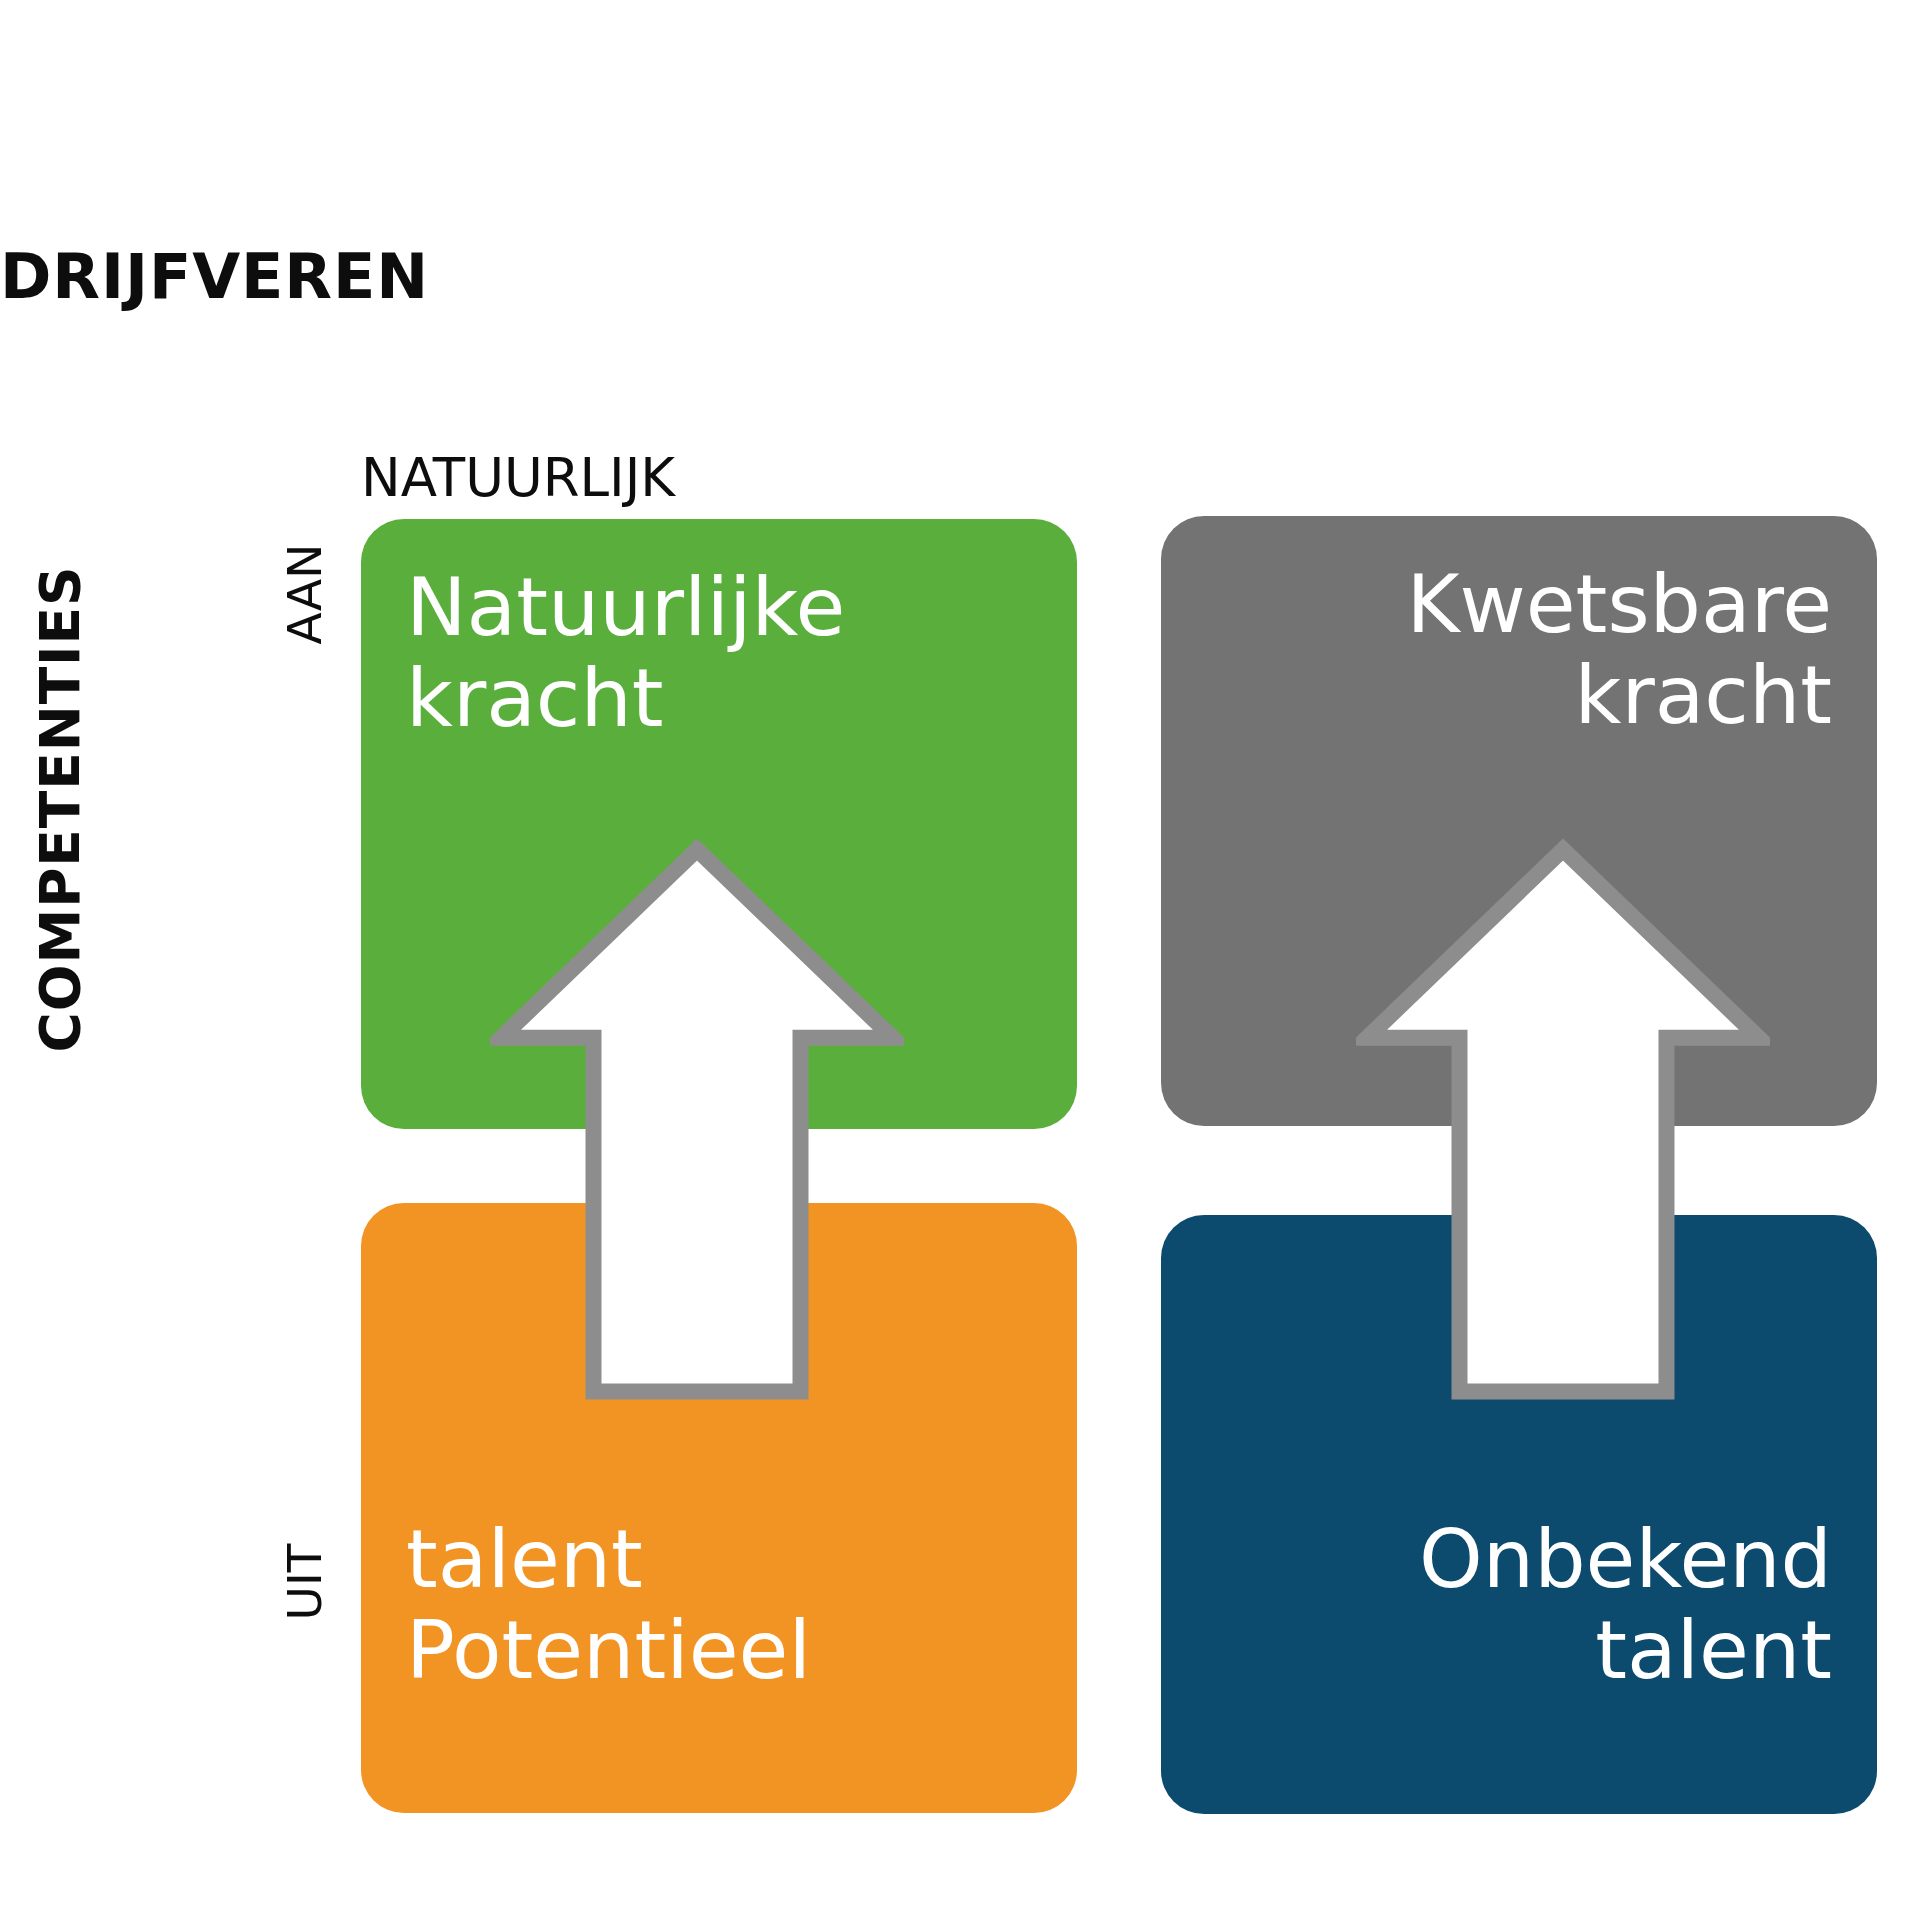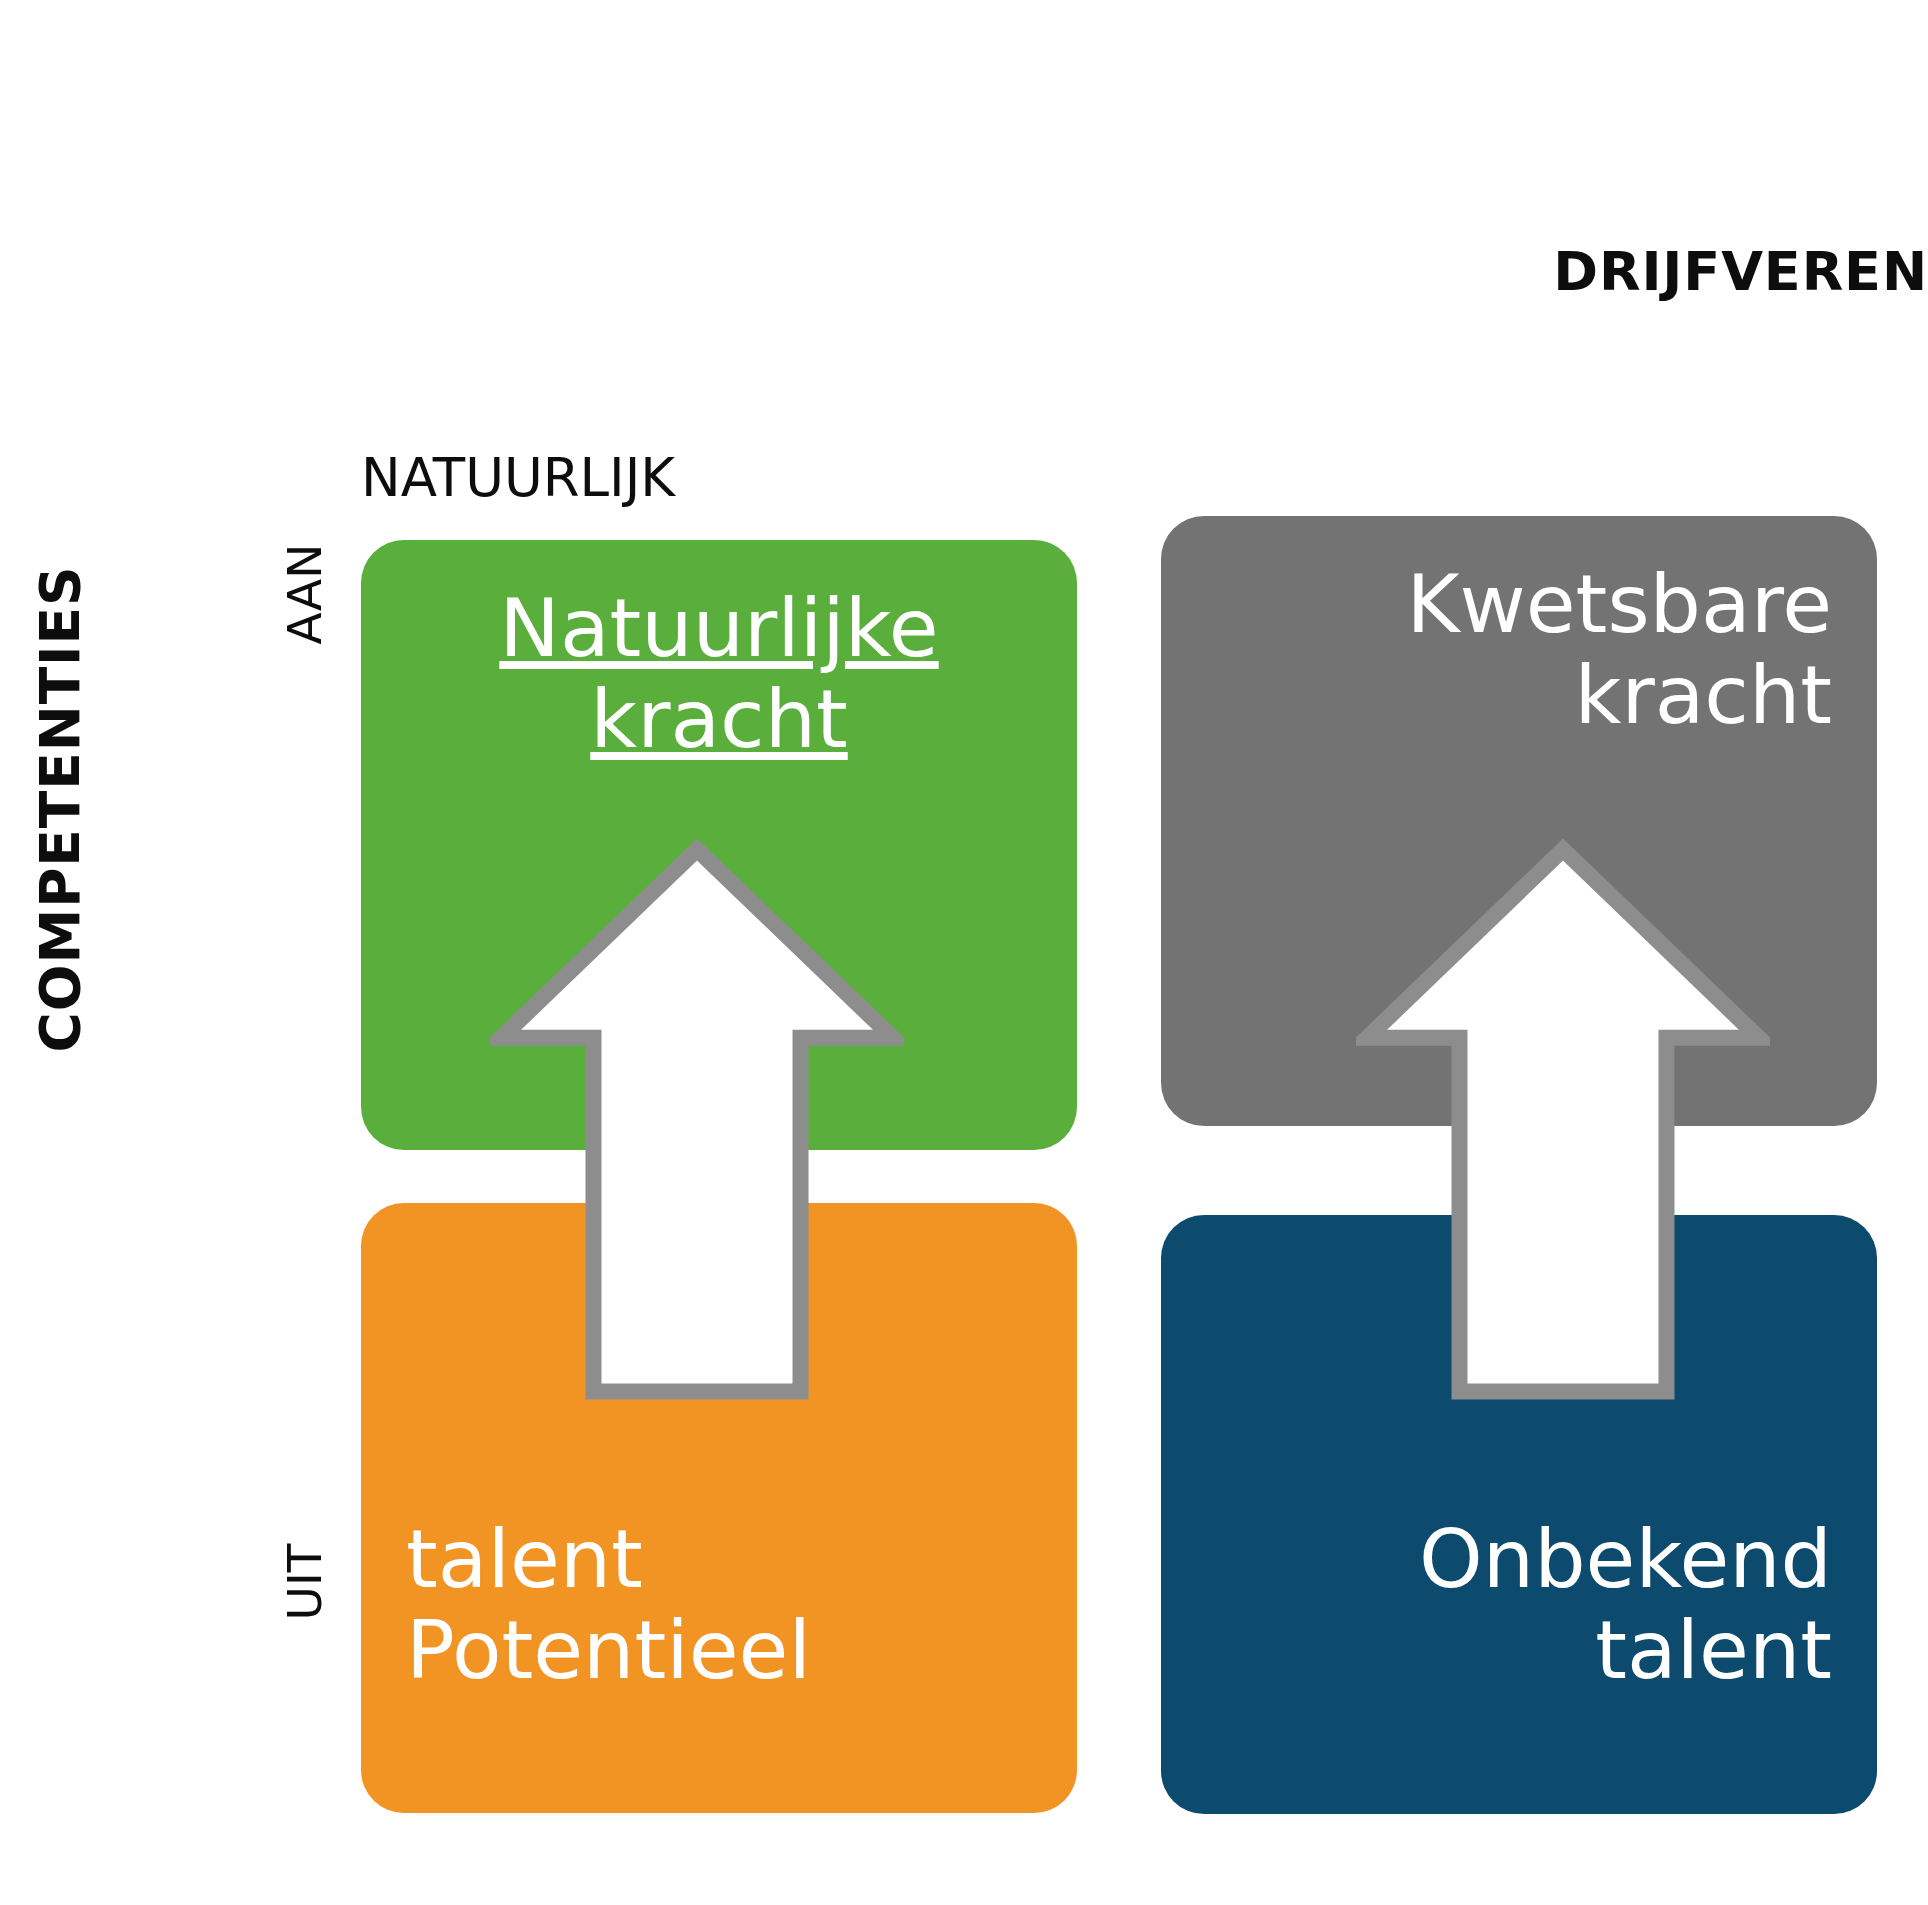--- a/index.html
+++ b/index.html
@@ -15,24 +15,24 @@
     font-family: "DejaVu Sans", sans-serif;
     overflow: hidden;
   }
 
   
   .top-title {
     position: absolute;
     left: 0;
     top: 240px;
     width: 1928px;
-    text-align: right;
+    text-align: left;
     font-family: "DejaVu Sans", sans-serif;
     font-weight: bold;
-    font-size: 54px;
+    font-size: 62px;
     letter-spacing: 0.9px;
     color: #0d0d0d;
     white-space: nowrap;
   }
 
   
   .col-header {
     position: absolute;
     top: 403px;
     font-family: "DejaVu Sans", sans-serif;
@@ -95,23 +95,22 @@
     padding: 43px 45px 38px 45px;
     color: #ffffff;
     font-family: "DejaVu Sans", sans-serif;
     font-weight: normal;
     font-size: 81px;
     line-height: 1.12;
   }
   .quad .line { display: block; white-space: nowrap; }
 
   #quad-natural {
-    left: 361px;  top: 540px;  height: 610px;
-    text-align: center;
-    text-decoration: underline;
+    left: 361px;  top: 519px;  height: 610px;
+    text-align: left;
   }
   #quad-vulnerable {
     left: 1161px; top: 516px;  height: 610px;
     text-align: right;
   }
   #quad-potential {
     left: 361px;  top: 1203px; height: 610px;
     text-align: left;
     padding-top: 311px;
   }

